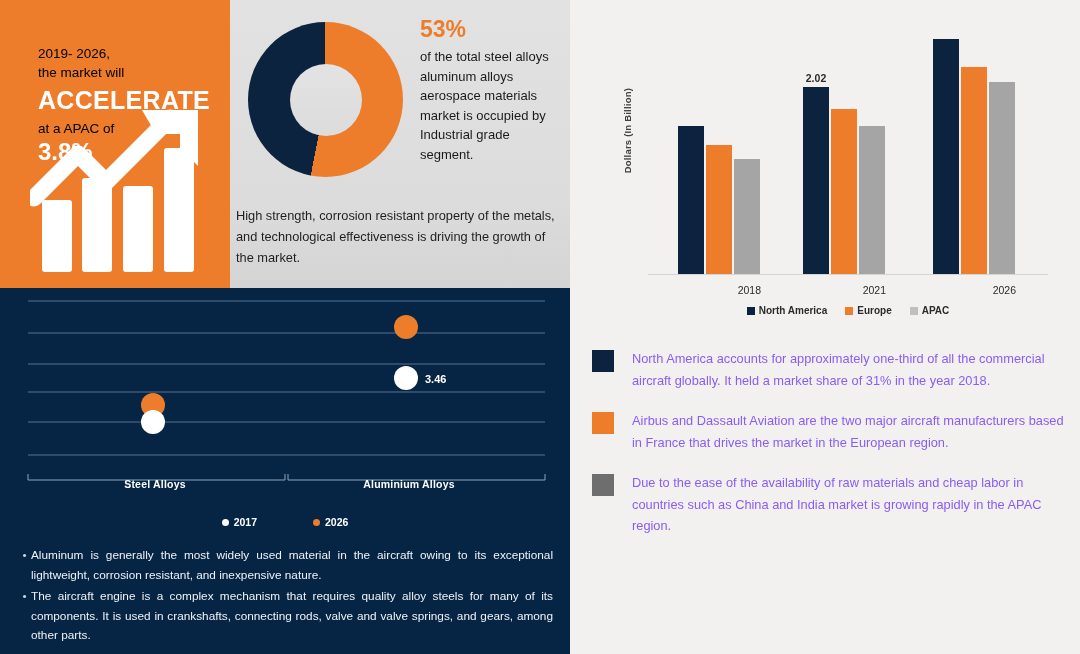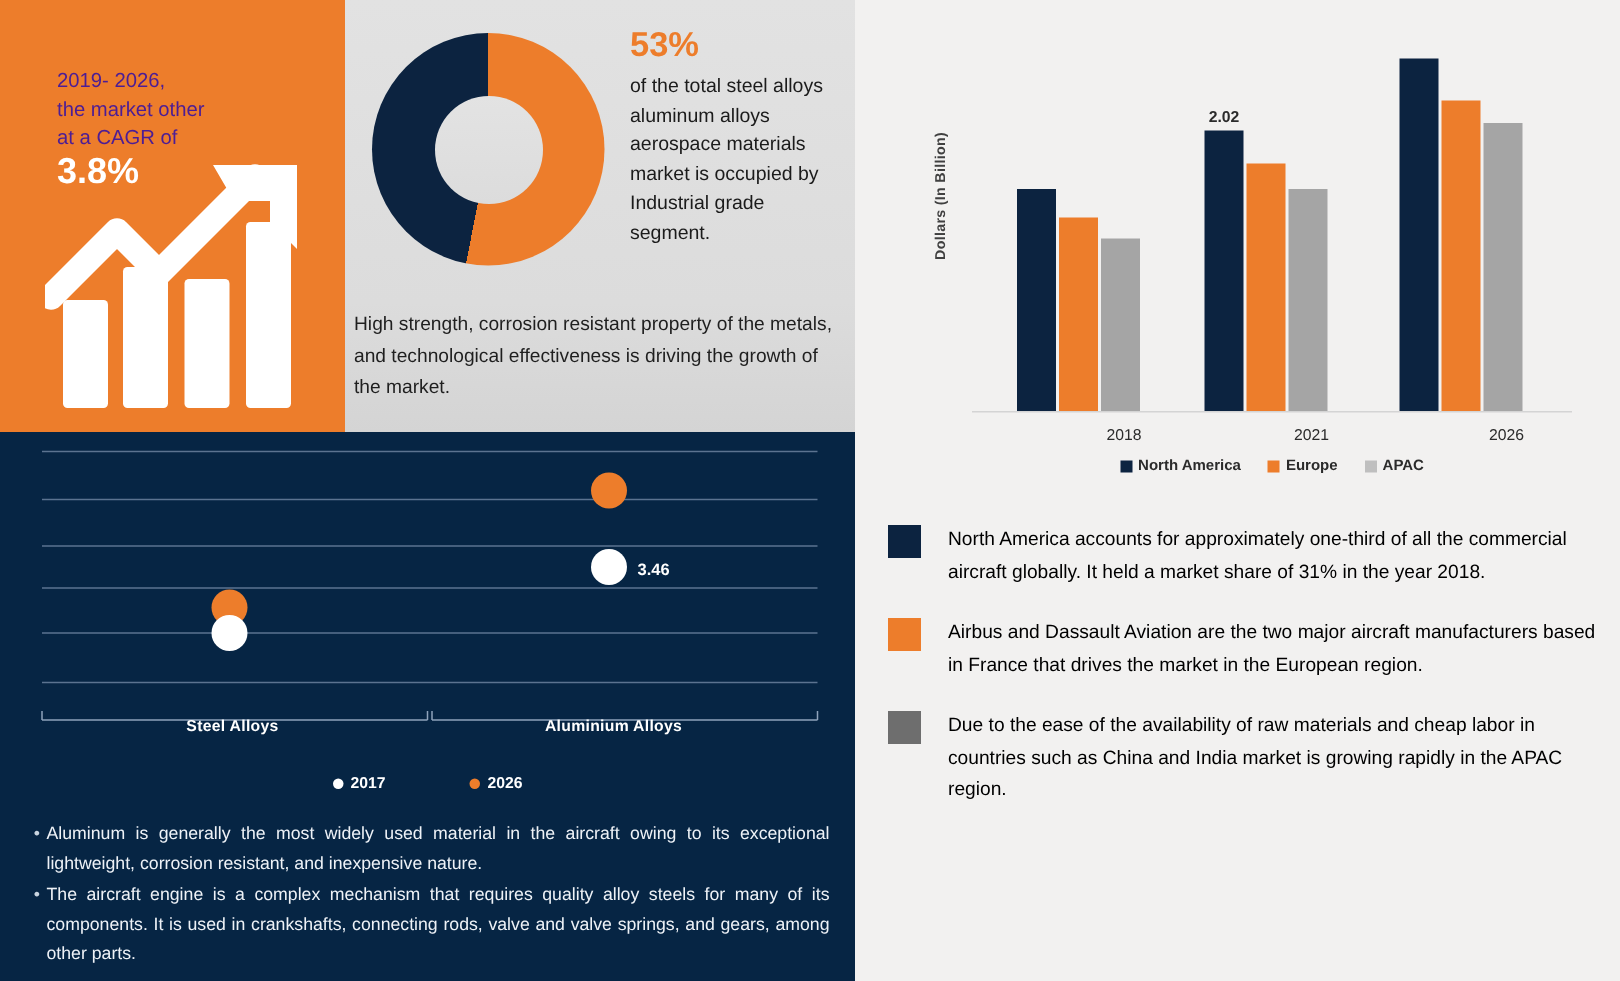--- a/index.html
+++ b/index.html
@@ -12,21 +12,21 @@
 
   
   #left-col { position: absolute; left: 0; top: 0; width: 570px; height: 654px; }
 
   
   #cagr-panel {
     position: absolute; left: 0; top: 0; width: 230px; height: 288px;
     background: #ED7D2B; overflow: hidden;
   }
   #cagr-text { position: absolute; left: 38px; top: 44px; width: 180px; color: #fff; }
-  .cagr-small { font-size: 13.5px; line-height: 19px; color: #4c1d95; font-weight: 400; }
+  .cagr-small { font-size: 13.5px; line-height: 19px; color: #000000; font-weight: 400; }
   #cagr-accelerate {
     font-size: 25px; font-weight: 700; letter-spacing: .3px;
     line-height: 30px; margin: 3px 0 4px; color: #ffffff;
   }
   #cagr-value { font-size: 24px; font-weight: 700; line-height: 28px; color: #ffffff; }
   
   #growth-art { position: absolute; left: 30px; top: 108px; width: 195px; height: 170px; }
 
   
   #donut-panel {
@@ -115,35 +115,36 @@
     display: flex; justify-content: center; align-items: center; gap: 18px;
   }
   .bl-item { display: flex; align-items: center; gap: 4px; }
   .bl-sw { width: 8px; height: 8px; }
   .bl-text { font-size: 10px; font-weight: 700; color: #2b2b2b; }
 
   #region-notes { position: absolute; left: 22px; top: 348px; width: 472px; }
   .region-note { display: flex; margin-bottom: 19px; }
   .rn-sw { width: 22px; height: 22px; flex: 0 0 22px; margin-top: 2px; }
   .rn-text {
-    margin-left: 18px; font-size: 12.8px; line-height: 21.5px; color: #000000;
+    margin-left: 18px; font-size: 12.8px; line-height: 21.5px; color: #8b5cf6;
   }
 </style>
 </head>
 <body>
 
 <div id="page">
 
   <div id="left-col">
 
     <div id="cagr-panel">
       <div id="cagr-text">
         <div class="cagr-small">2019- 2026,</div>
-        <div class="cagr-small">the market other</div>
-        <div class="cagr-small">at a CAGR of</div>
+        <div class="cagr-small">the market will</div>
+        <div id="cagr-accelerate">ACCELERATE</div>
+        <div class="cagr-small">at a APAC of</div>
         <div id="cagr-value">3.8%</div>
       </div>
       <svg id="growth-art" viewBox="0 0 195 170">
         <rect x="12" y="92" width="30" height="72" rx="3" fill="#ffffff"></rect>
         <rect x="52" y="70" width="30" height="94" rx="3" fill="#ffffff"></rect>
         <rect x="93" y="78" width="30" height="86" rx="3" fill="#ffffff"></rect>
         <rect x="134" y="40" width="30" height="124" rx="3" fill="#ffffff"></rect>
         <path d="M4 90 L48 46 L76 74 L140 10" stroke="#ffffff" stroke-width="17" fill="none" stroke-linecap="round" stroke-linejoin="round"></path>
         <path d="M112 2 L168 2 L168 58 L150 40 L150 26 L126 26 Z" fill="#ffffff"></path>
       </svg>

